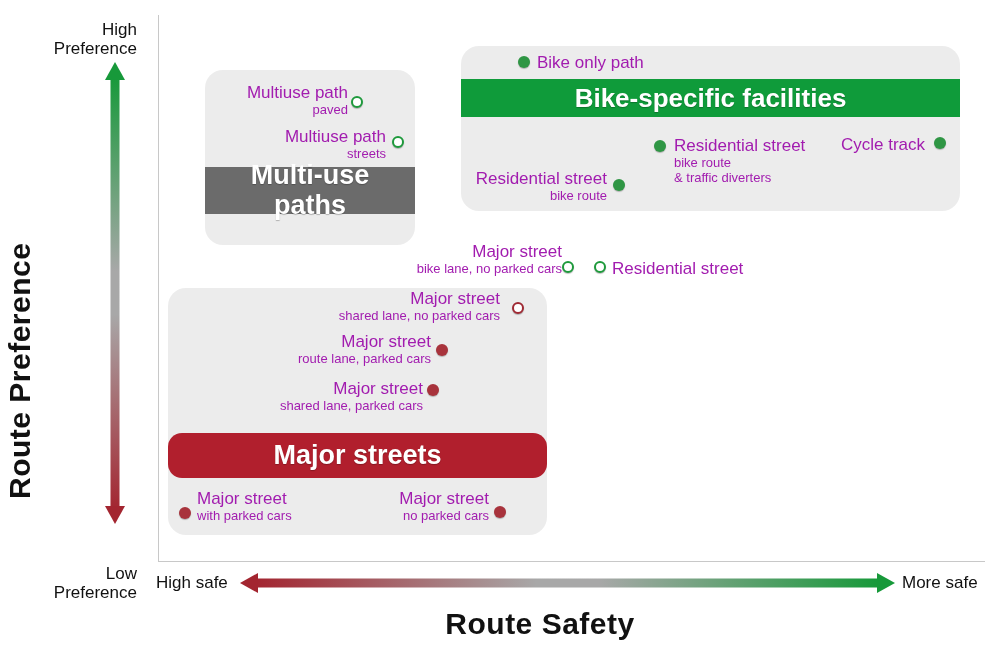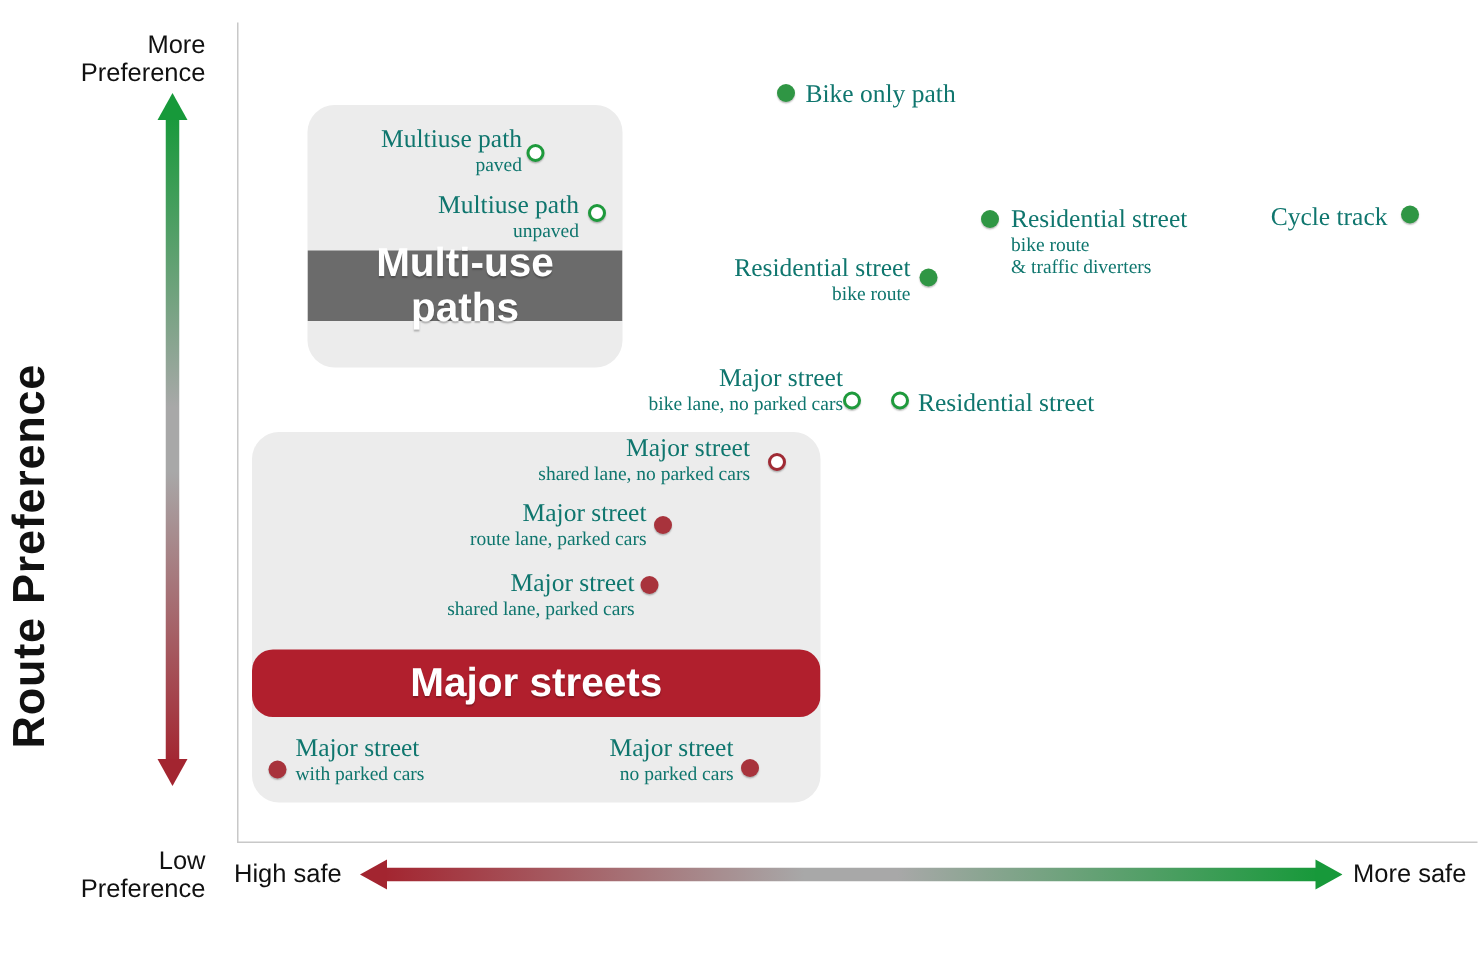--- a/index.html
+++ b/index.html
@@ -11,21 +11,21 @@
     border-left:1.5px solid #c8c8c8;border-bottom:1.5px solid #c8c8c8;}
 
   
   .box{position:absolute;background:#ececec;border-radius:18px;overflow:hidden;}
   .band{position:absolute;left:0;right:0;display:flex;flex-direction:column;
     align-items:center;justify-content:center;color:#ffffff;font-weight:bold;
     text-shadow:0 1px 1px rgba(0,0,0,0.25);}
   .band-line{line-height:1.08;}
 
   
-  .pt{position:absolute;color:#0f766e;font-family:Liberation Serif, serif;}
+  .pt{position:absolute;color:#a21caf;}
   .pt .pt-main{font-size:17px;line-height:19px;white-space:nowrap;}
   .pt .pt-sub{font-size:13px;line-height:15px;white-space:nowrap;}
   .ta-r{text-align:right;}
   .ta-l{text-align:left;}
 
   
   .marker{position:absolute;width:12px;height:12px;border-radius:50%;
     box-shadow:0 1px 1px rgba(0,0,0,0.25);box-sizing:border-box;}
   .m-filled-green{background:#2f9644;}
   .m-open-green{background:#ffffff;border:2.5px solid #1e9a3c;}
@@ -46,21 +46,21 @@
 </head>
 <body>
 
 <div id="stage">
 
   <div class="plot-frame"></div>
 
   <div class="y-title">Route Preference</div>
 
   <div class="axis-end ta-r" style="top:20px;right:852px;">
-    <div>More</div>
+    <div>High</div>
     <div>Preference</div>
   </div>
   <div class="axis-end ta-r" style="top:516px;right:852px;margin-top:48px;">
     <div>Low</div>
     <div>Preference</div>
   </div>
 
   <svg class="arrow-svg" style="left:100px;top:62px;" width="30" height="462">
     <defs>
       <linearGradient id="vg" x1="0" y1="0" x2="0" y2="1">
@@ -75,35 +75,40 @@
     <polygon points="15,462 5,444 25,444" fill="#a32530"></polygon>
   </svg>
 
   <div class="box" style="left:205px;top:70px;width:210px;height:175px;">
     <div class="band" style="top:97px;height:47px;background:#6b6b6b;font-size:27px;">
       <div class="band-line">Multi-use</div>
       <div class="band-line">paths</div>
     </div>
   </div>
 
+  <div class="box" style="left:461px;top:46px;width:499px;height:165px;">
+    <div class="band" style="top:33px;height:38px;background:#0f9b3a;font-size:26px;">
+      <div class="band-line">Bike-specific facilities</div>
+    </div>
+  </div>
 
   <div class="box" style="left:168px;top:288px;width:379px;height:247px;">
     <div class="band" style="top:145px;height:45px;background:#b11f2d;font-size:27px;border-radius:14px;">
       <div class="band-line">Major streets</div>
     </div>
   </div>
 
   <div class="pt ta-r" style="top:83px;right:641px;">
     <div class="pt-main">Multiuse path</div>
     <div class="pt-sub">paved</div>
   </div>
 
   <div class="pt ta-r" style="top:127px;right:603px;">
     <div class="pt-main">Multiuse path</div>
-    <div class="pt-sub">unpaved</div>
+    <div class="pt-sub">streets</div>
   </div>
 
   <div class="pt ta-l" style="top:53px;left:537px;">
     <div class="pt-main">Bike only path</div>
   </div>
 
   <div class="pt ta-l" style="top:136px;left:674px;">
     <div class="pt-main">Residential street</div>
     <div class="pt-sub">bike route</div>
     <div class="pt-sub">&amp; traffic diverters</div>
@@ -176,14 +181,15 @@
         <stop offset="0.45" stop-color="#a8a8a8"></stop>
         <stop offset="0.55" stop-color="#a8a8a8"></stop>
         <stop offset="1" stop-color="#17993a"></stop>
       </linearGradient>
     </defs>
     <rect x="16" y="8.5" width="623" height="9" fill="url(#hg)"></rect>
     <polygon points="0,13 18,3 18,23" fill="#a32530"></polygon>
     <polygon points="655,13 637,3 637,23" fill="#17993a"></polygon>
   </svg>
 
+  <div class="x-title">Route Safety</div>
 
 </div>
 
 </body></html>

